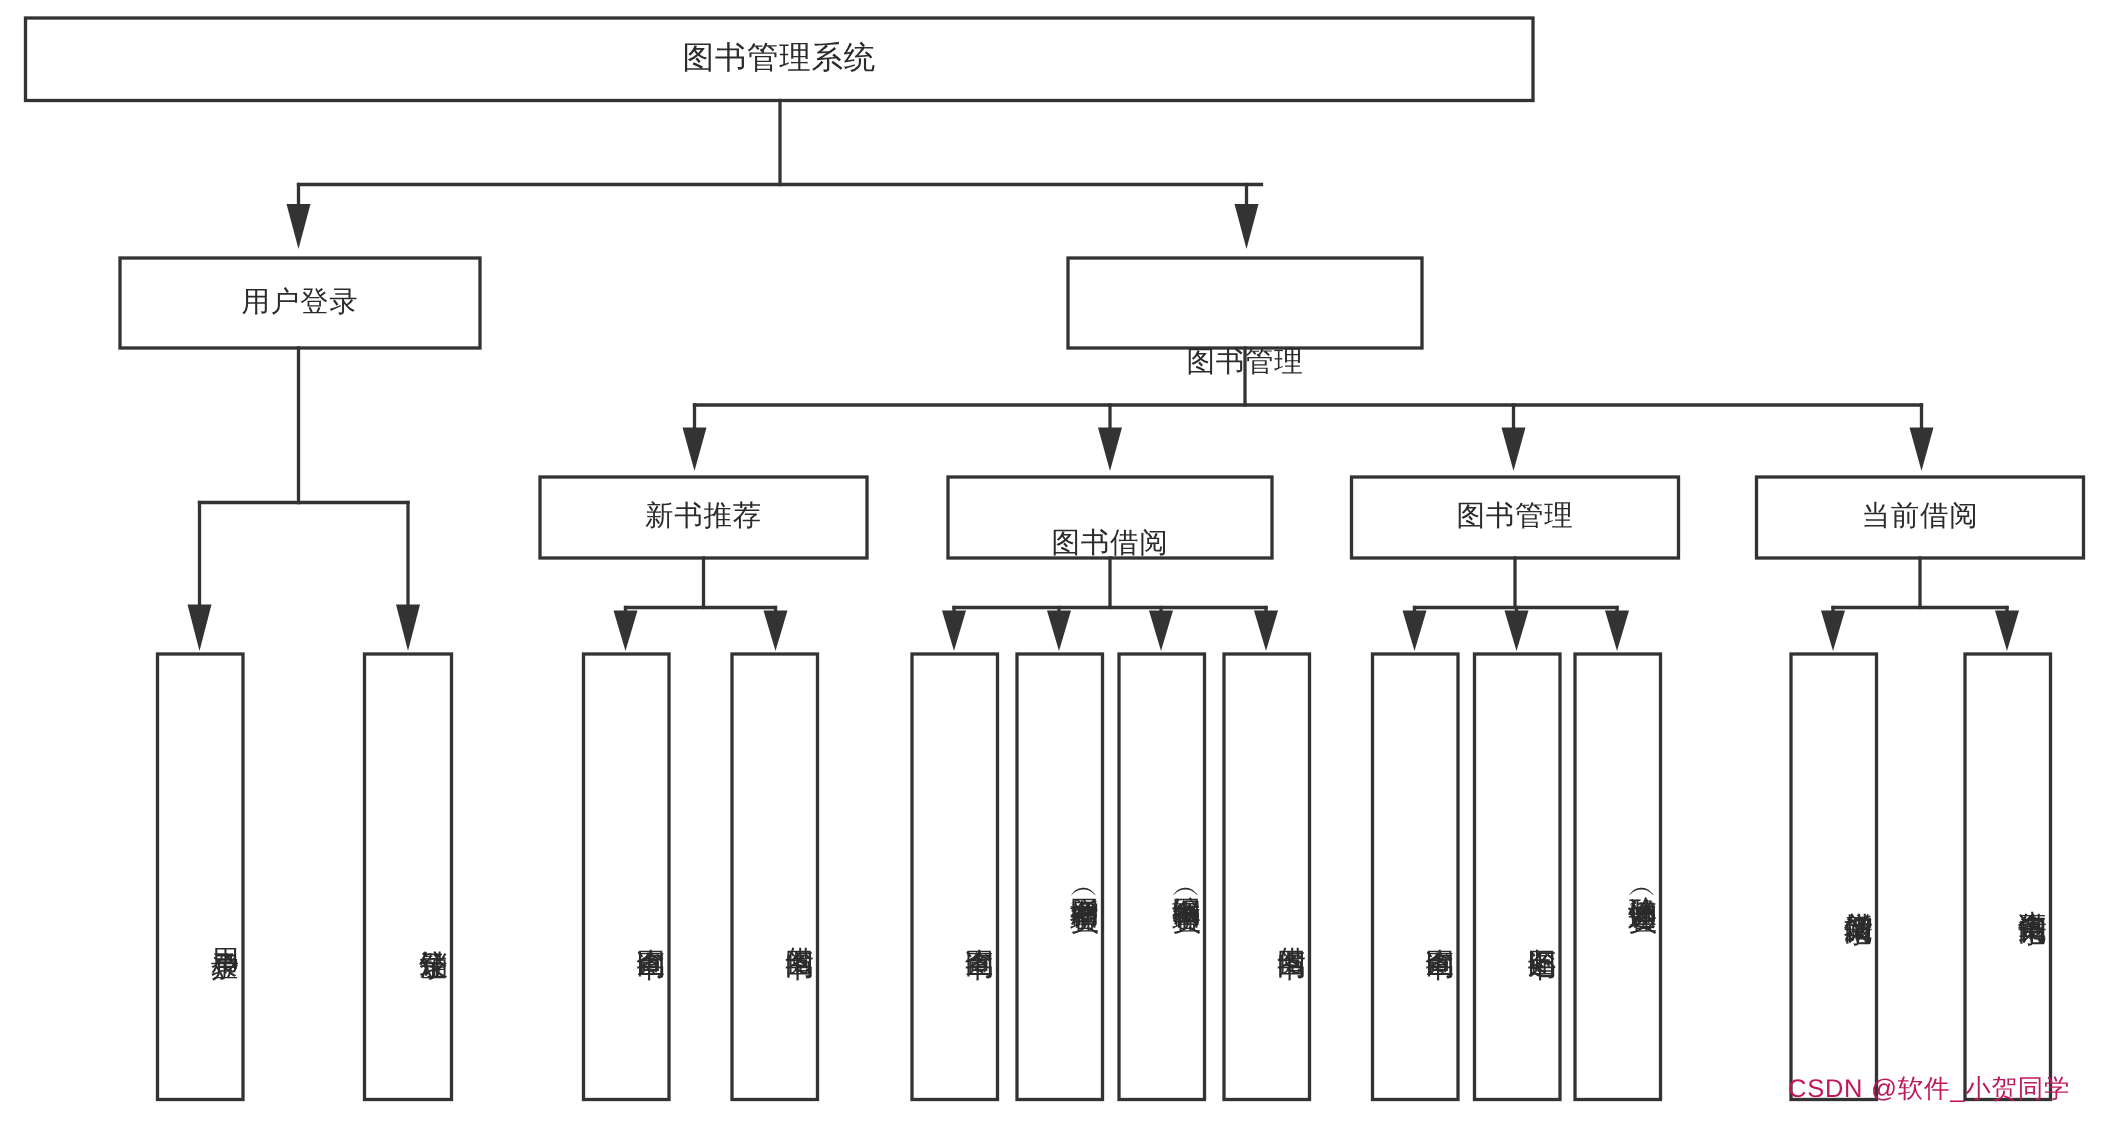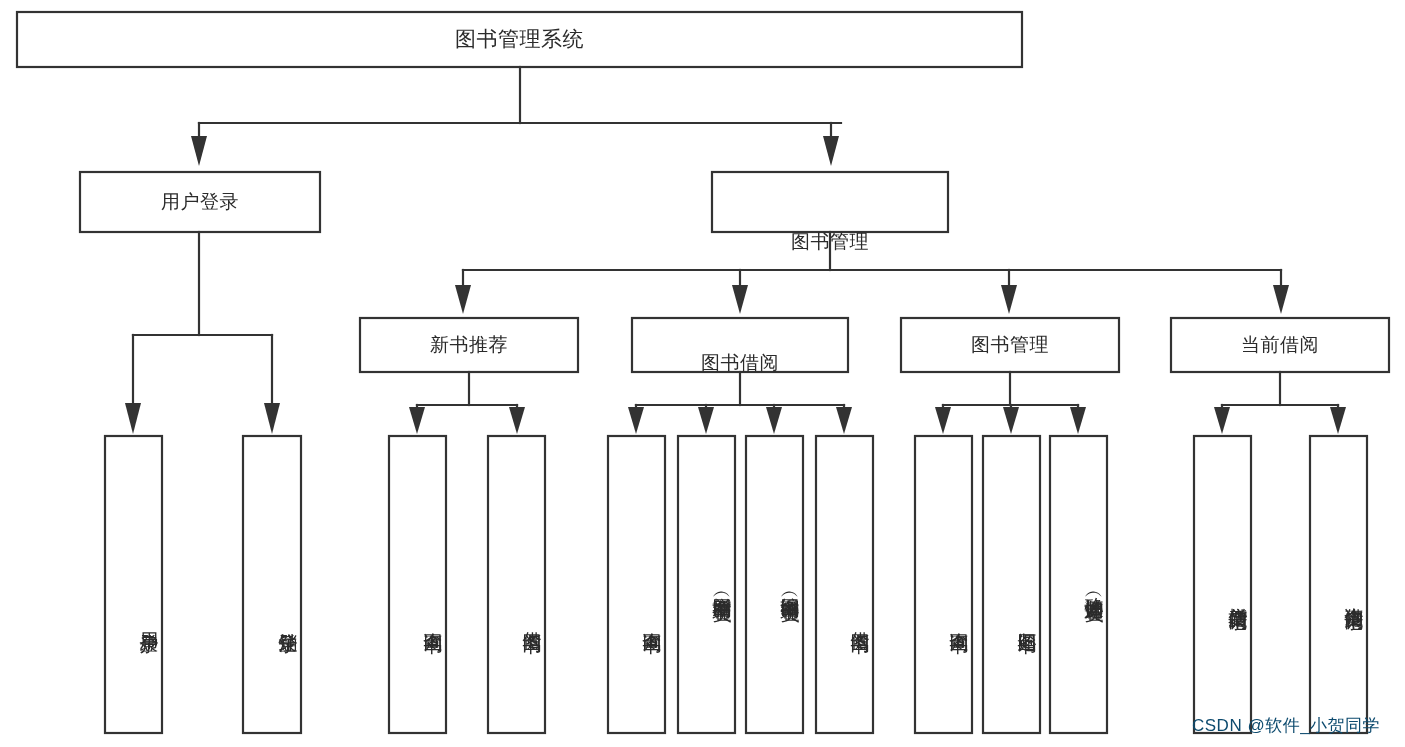--- a/index.html
+++ b/index.html
@@ -61,21 +61,21 @@
     line-height: 1.32;
     letter-spacing: 1px;
     writing-mode: vertical-rl;
     text-orientation: upright;
     -webkit-writing-mode: vertical-rl;
     white-space: nowrap;
     pointer-events: none;
   }
   .watermark {
     position: absolute;
-    color: #0c4a6e;
+    color: #be185d;
     font-size: 17px;
     letter-spacing: 0.5px;
     white-space: nowrap;
     pointer-events: none;
   }
 </style>
 </head>
 <body>
 
 <div id="diagram-root">

